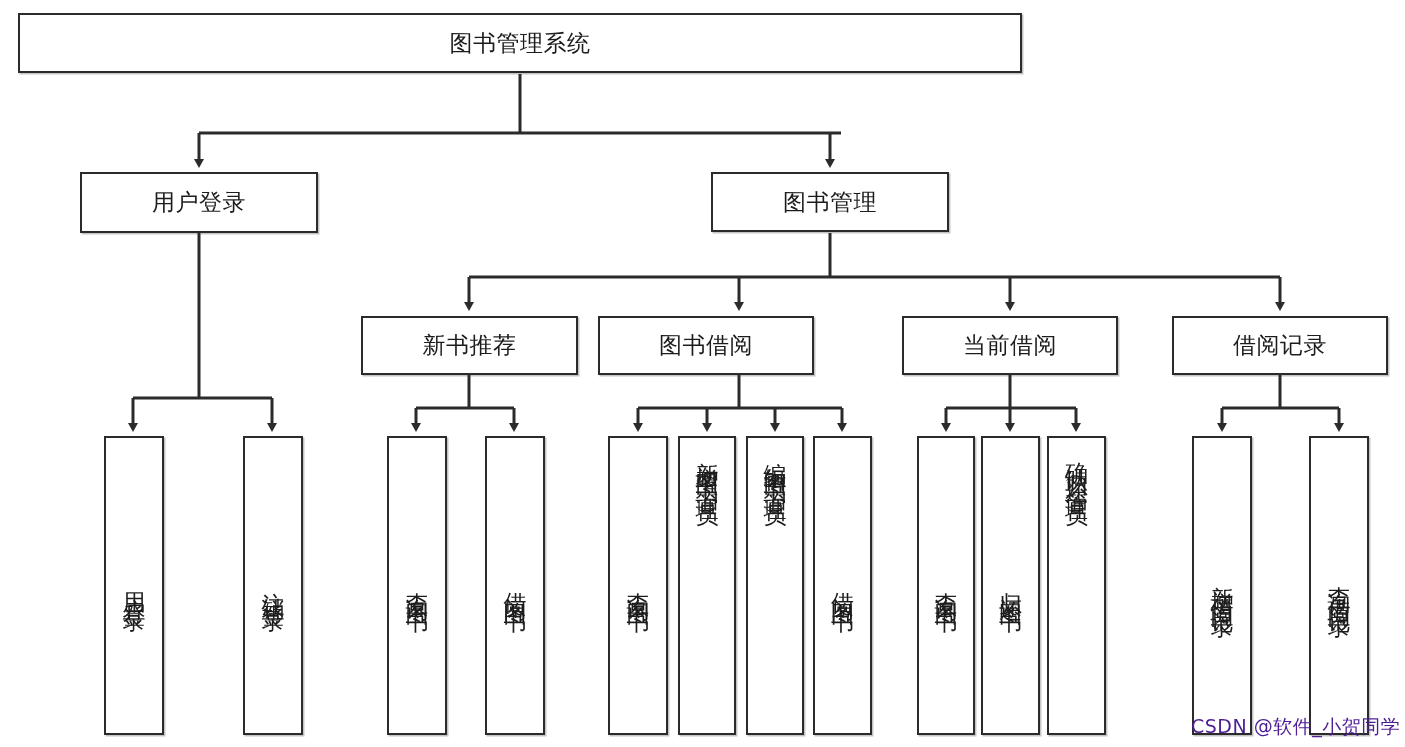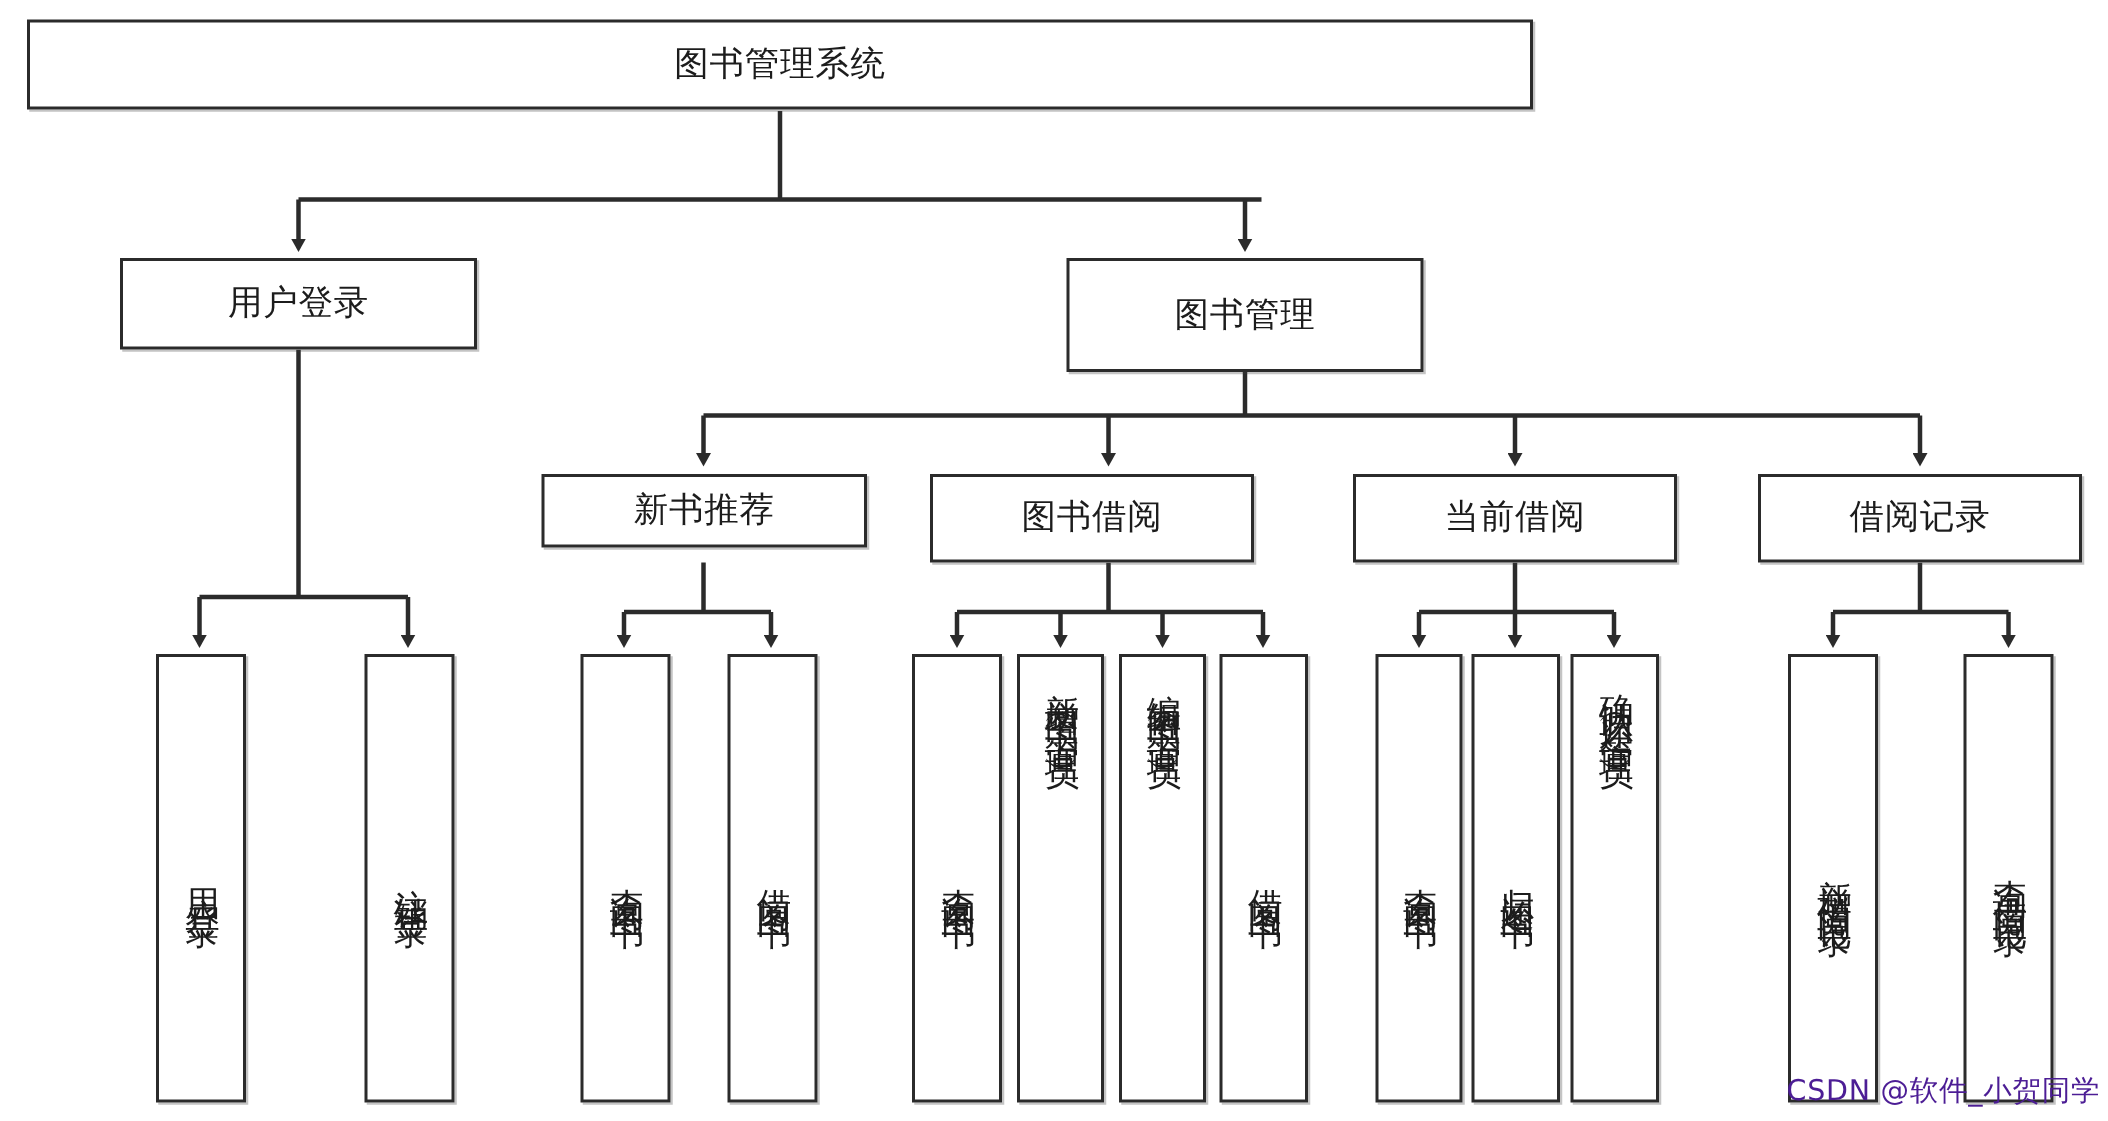--- a/index.html
+++ b/index.html
@@ -130,29 +130,29 @@
   </svg>
 
   <div class="node root horiz" style="left:18px; top:13px; width:1004px; height:60px;">
     <span class="node-label">图书管理系统</span>
   </div>
 
   <div class="node horiz" style="left:80px; top:172px; width:238px; height:61px;">
     <span class="node-label">用户登录</span>
   </div>
 
-  <div class="node horiz" style="left:711px; top:172px; width:238px; height:76px;justify-content:center;">
+  <div class="node horiz" style="left:711px; top:172px; width:238px; height:60px;justify-content:center;">
     <span class="node-label">图书管理</span>
   </div>
 
-  <div class="node horiz" style="left:361px; top:316px; width:217px; height:49px;">
+  <div class="node horiz" style="left:361px; top:316px; width:217px; height:59px;">
     <span class="node-label">新书推荐</span>
   </div>
 
-  <div class="node horiz" style="left:620px; top:316px; width:216px; height:59px;">
+  <div class="node horiz" style="left:598px; top:316px; width:216px; height:59px;">
     <span class="node-label">图书借阅</span>
   </div>
 
   <div class="node horiz" style="left:902px; top:316px; width:216px; height:59px;text-align:center;">
     <span class="node-label">当前借阅</span>
   </div>
 
   <div class="node horiz" style="left:1172px; top:316px; width:216px; height:59px;">
     <span class="node-label">借阅记录</span>
   </div>

